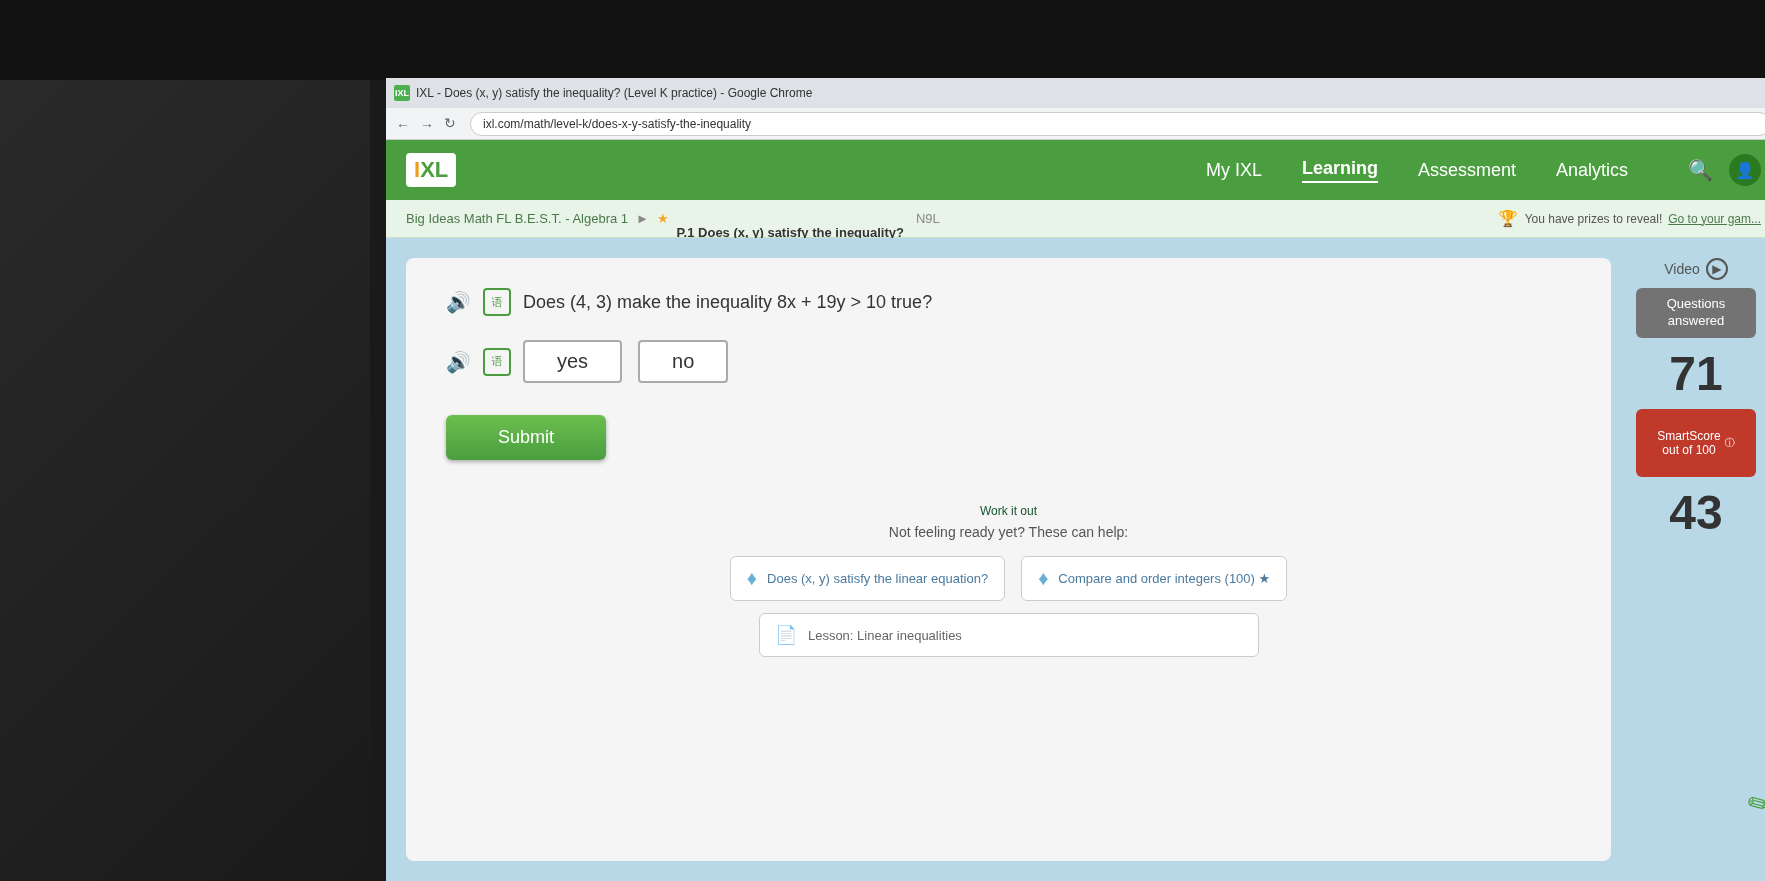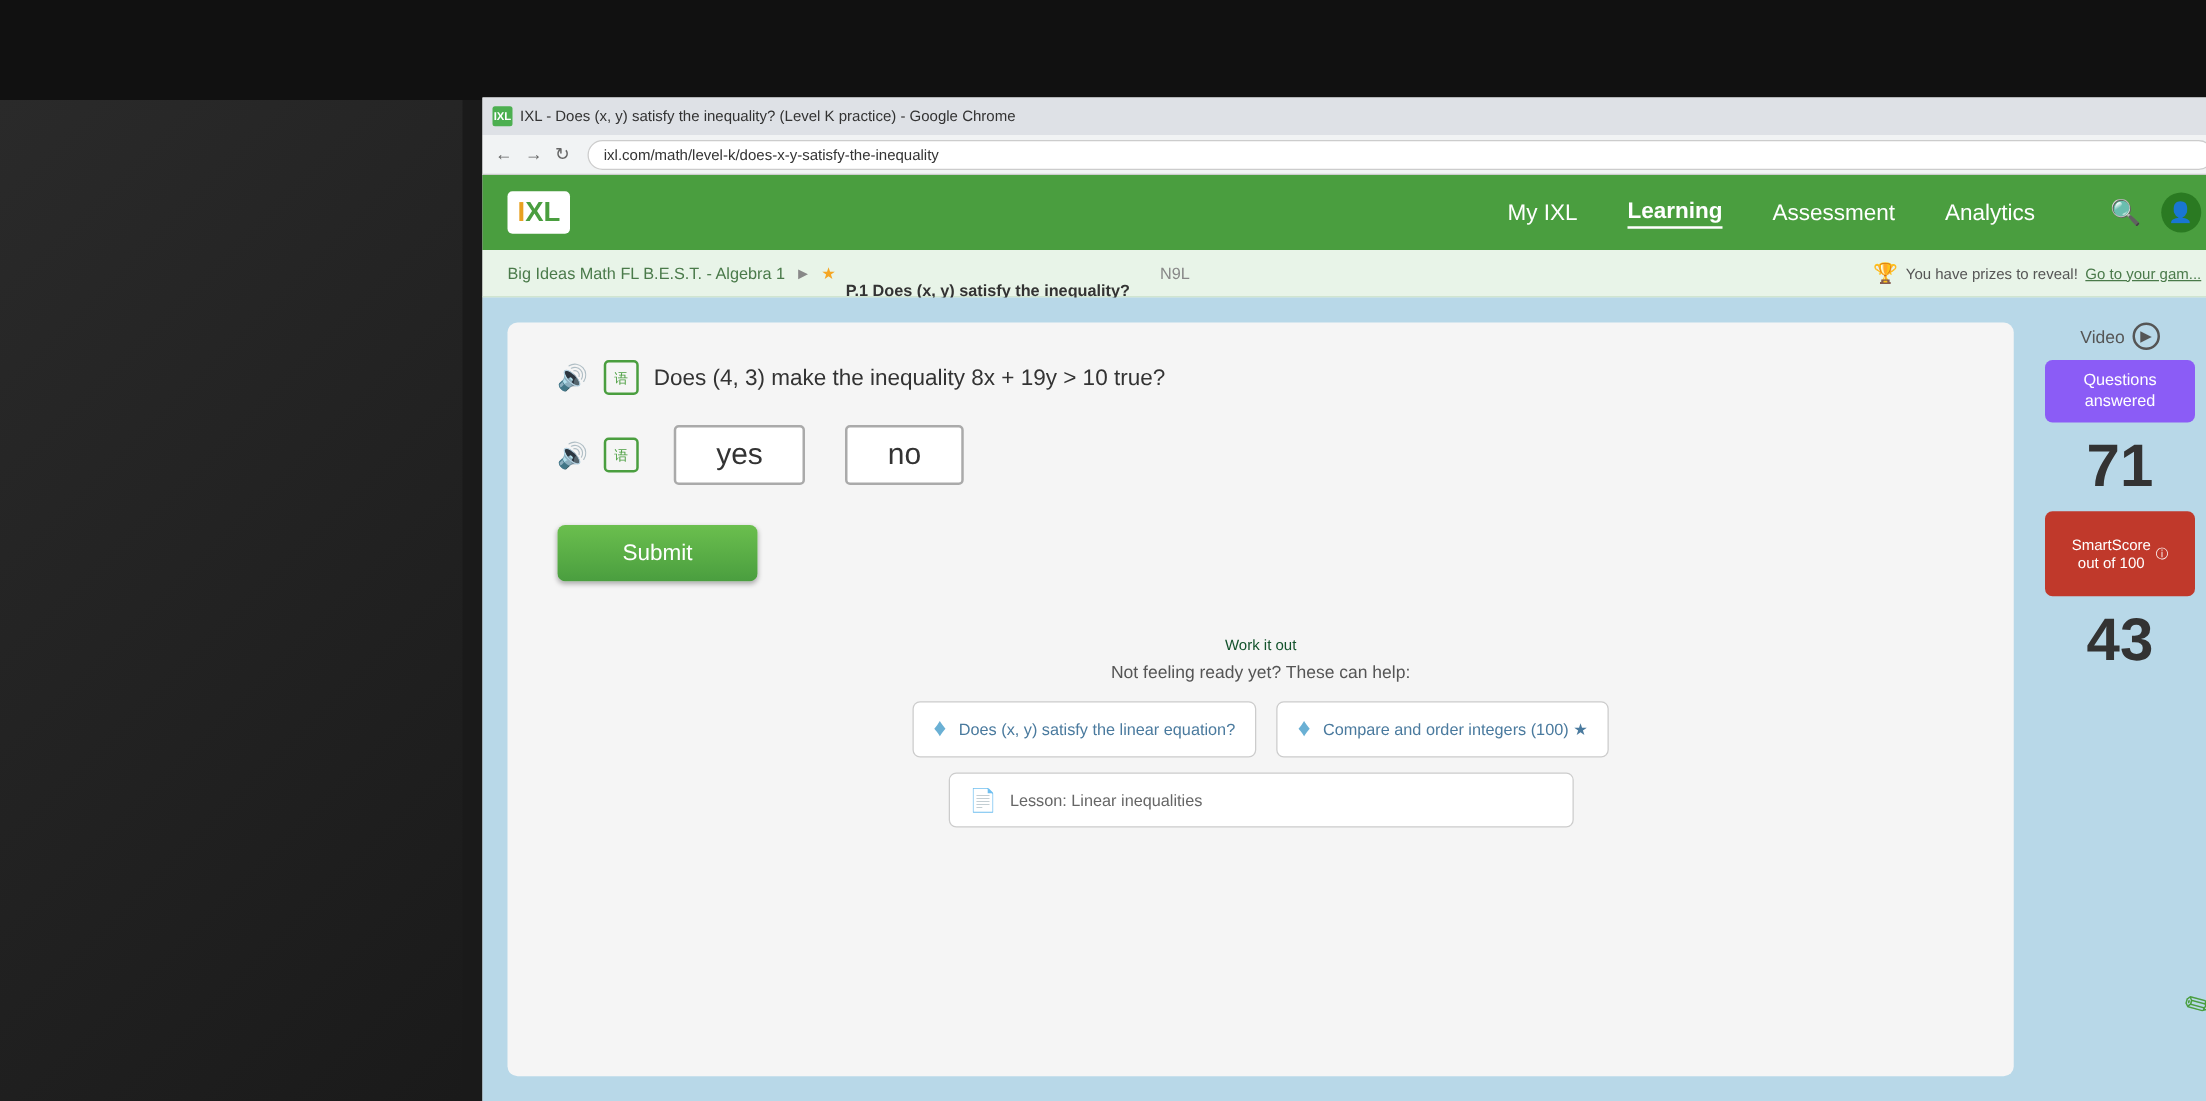--- a/index.html
+++ b/index.html
@@ -174,21 +174,21 @@
       display: flex;
       align-items: center;
       gap: 8px;
       font-size: 13px;
       color: #555;
     }
     .breadcrumb-link { color: #4a7a4a; cursor: pointer; text-decoration: none; }
     .breadcrumb-sep { color: #888; }
     .breadcrumb-star { color: #f5a623; }
     .breadcrumb-current { color: #333; font-weight: 700; margin-top: 28px; }
-    .breadcrumb-code { color: #888; margin-left: 16px; }
+    .breadcrumb-code { color: #888; margin-left: 4px; }
     .prize-banner {
       font-size: 12px;
       color: #555;
       display: flex;
       align-items: center;
       gap: 6px;
     }
     .prize-icon { color: #f5a623; font-size: 16px; }
     .prize-link { color: #4a7a4a; cursor: pointer; text-decoration: underline; }
 
@@ -248,26 +248,25 @@
     }
     .answer-options {
       display: flex;
       gap: 16px;
     }
     .answer-btn {
       border: 2px solid #aaa;
       background: white;
       border-radius: 4px;
       padding: 8px 32px;
-      font-size: 24px;
+      font-size: 20px;
       color: #333;
       cursor: pointer;
       min-width: 80px;
       text-align: center;
-      margin-left: 16px;
     }
 
     .submit-btn {
       background: linear-gradient(180deg, #6bbf4e, #4a9e3f);
       border: none;
       border-radius: 6px;
       padding: 12px 22px;
       font-size: 18px;
       color: white;
       cursor: pointer;
@@ -355,21 +354,21 @@
       width: 22px;
       height: 22px;
       border-radius: 50%;
       border: 2px solid #555;
       display: flex;
       align-items: center;
       justify-content: center;
       font-size: 12px;
     }
     .questions-answered-btn {
-      background: #8b5cf6;
+      background: #737373;
       color: white;
       border: none;
       border-radius: 6px;
       padding: 8px 12px;
       font-size: 13px;
       text-align: center;
       cursor: pointer;
       width: 120px;
       line-height: 1.3;
     }

